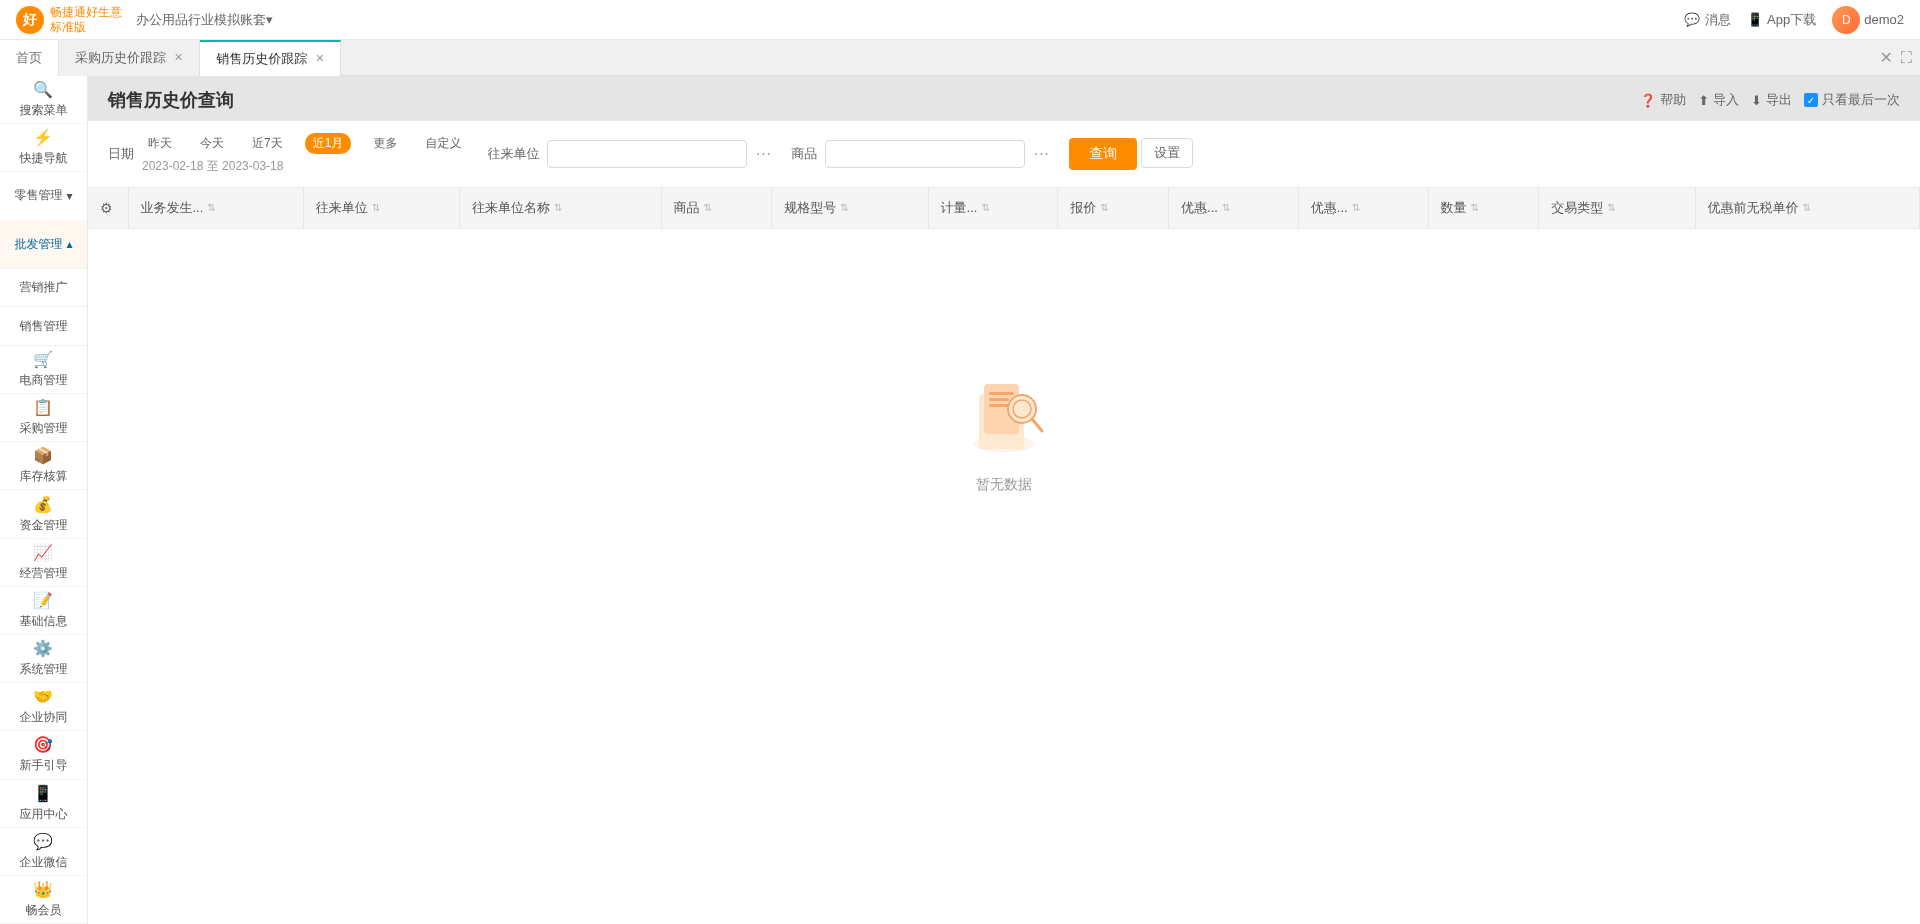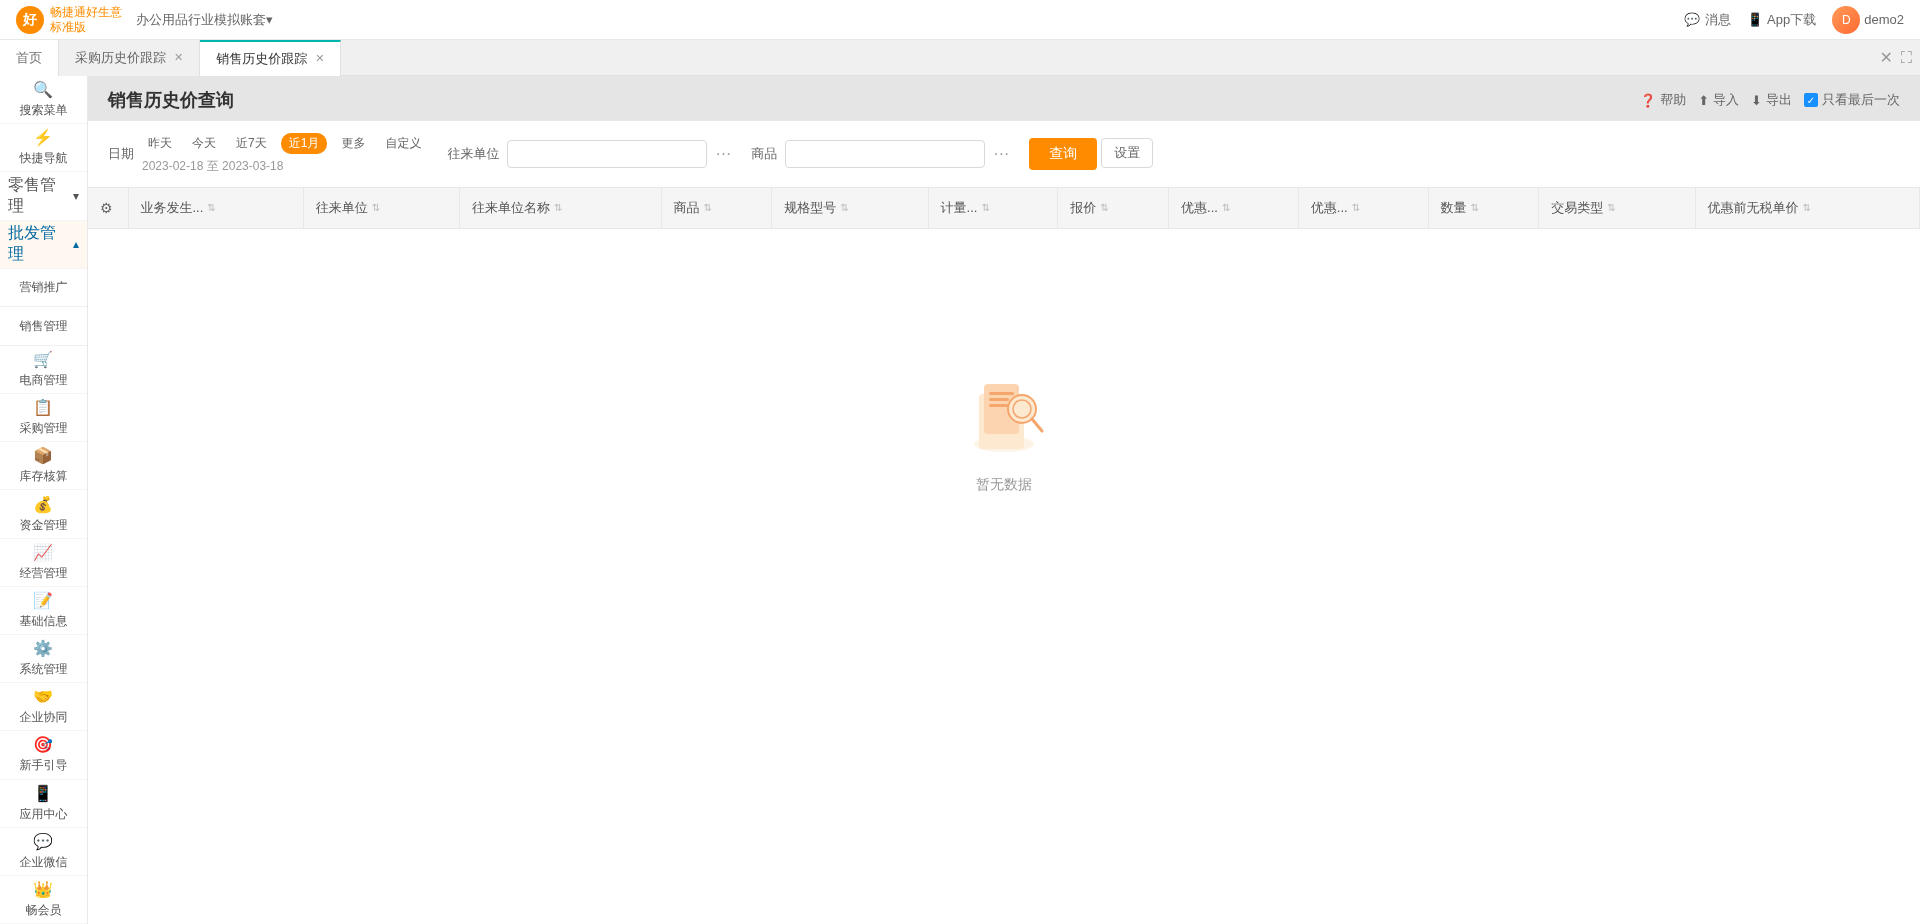--- a/index.html
+++ b/index.html
@@ -155,21 +155,21 @@
       gap: 3px;
       border-bottom: 1px solid #f5f5f5;
     }
     .sidebar-icon { font-size: 16px; color: #888; }
     .sidebar-item.has-arrow {
       flex-direction: row;
       justify-content: center;
       gap: 4px;
       padding: 0 8px;
     }
-    .sidebar-item.has-arrow .sidebar-label { font-size: 16px; }
+    .sidebar-item.has-arrow .sidebar-label { font-size: 12px; }
     .sidebar-item.expanded { background: #fff8f0; color: #0369a1; }
     .sidebar-sub-item {
       height: 40px;
       display: flex;
       align-items: center;
       justify-content: center;
       font-size: 12px;
       color: #555;
       cursor: pointer;
       border-bottom: 1px solid #f0f0f0;
@@ -252,21 +252,21 @@
       white-space: nowrap;
     }
     .date-filters {
       display: flex;
       flex-direction: column;
       gap: 4px;
     }
     .date-btn-row {
       display: flex;
       align-items: center;
-      gap: 8px;
+      gap: 16px;
     }
     .date-btn {
       padding: 2px 6px;
       border-radius: 3px;
       cursor: pointer;
       font-size: 12px;
       color: #666;
       border: none;
       background: transparent;
     }

